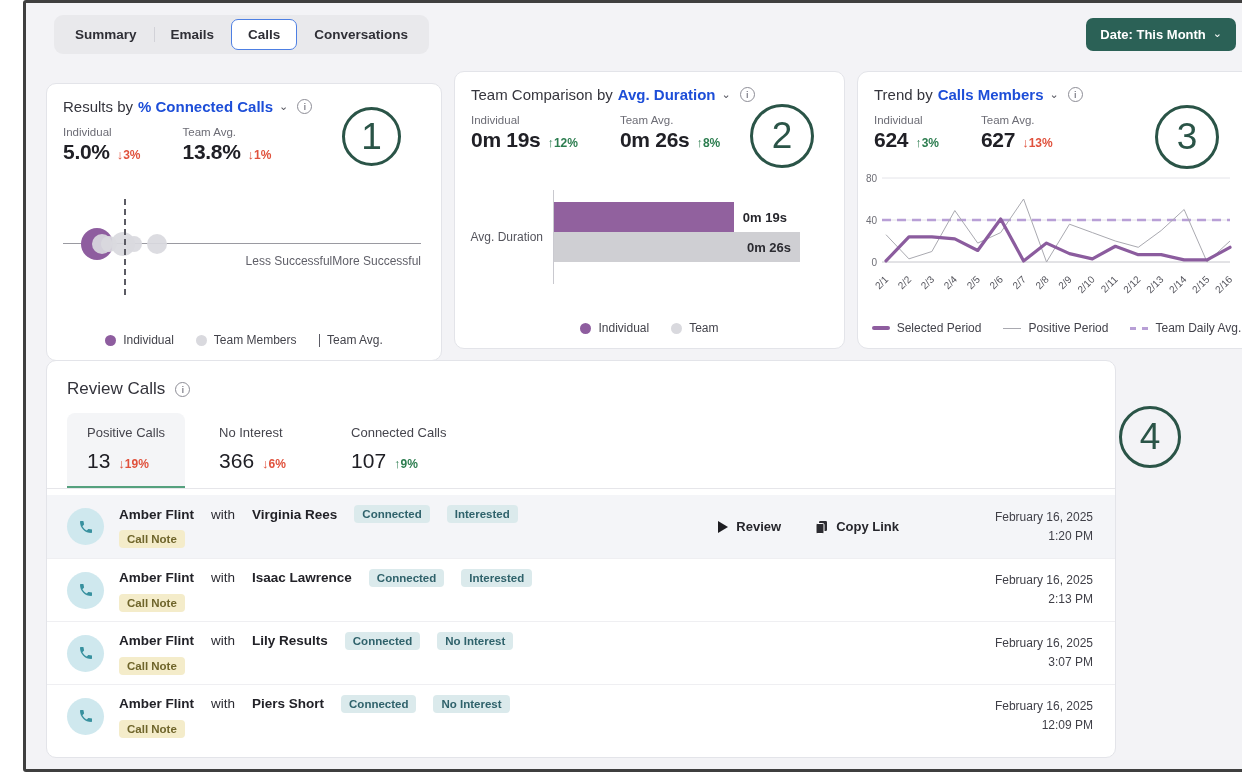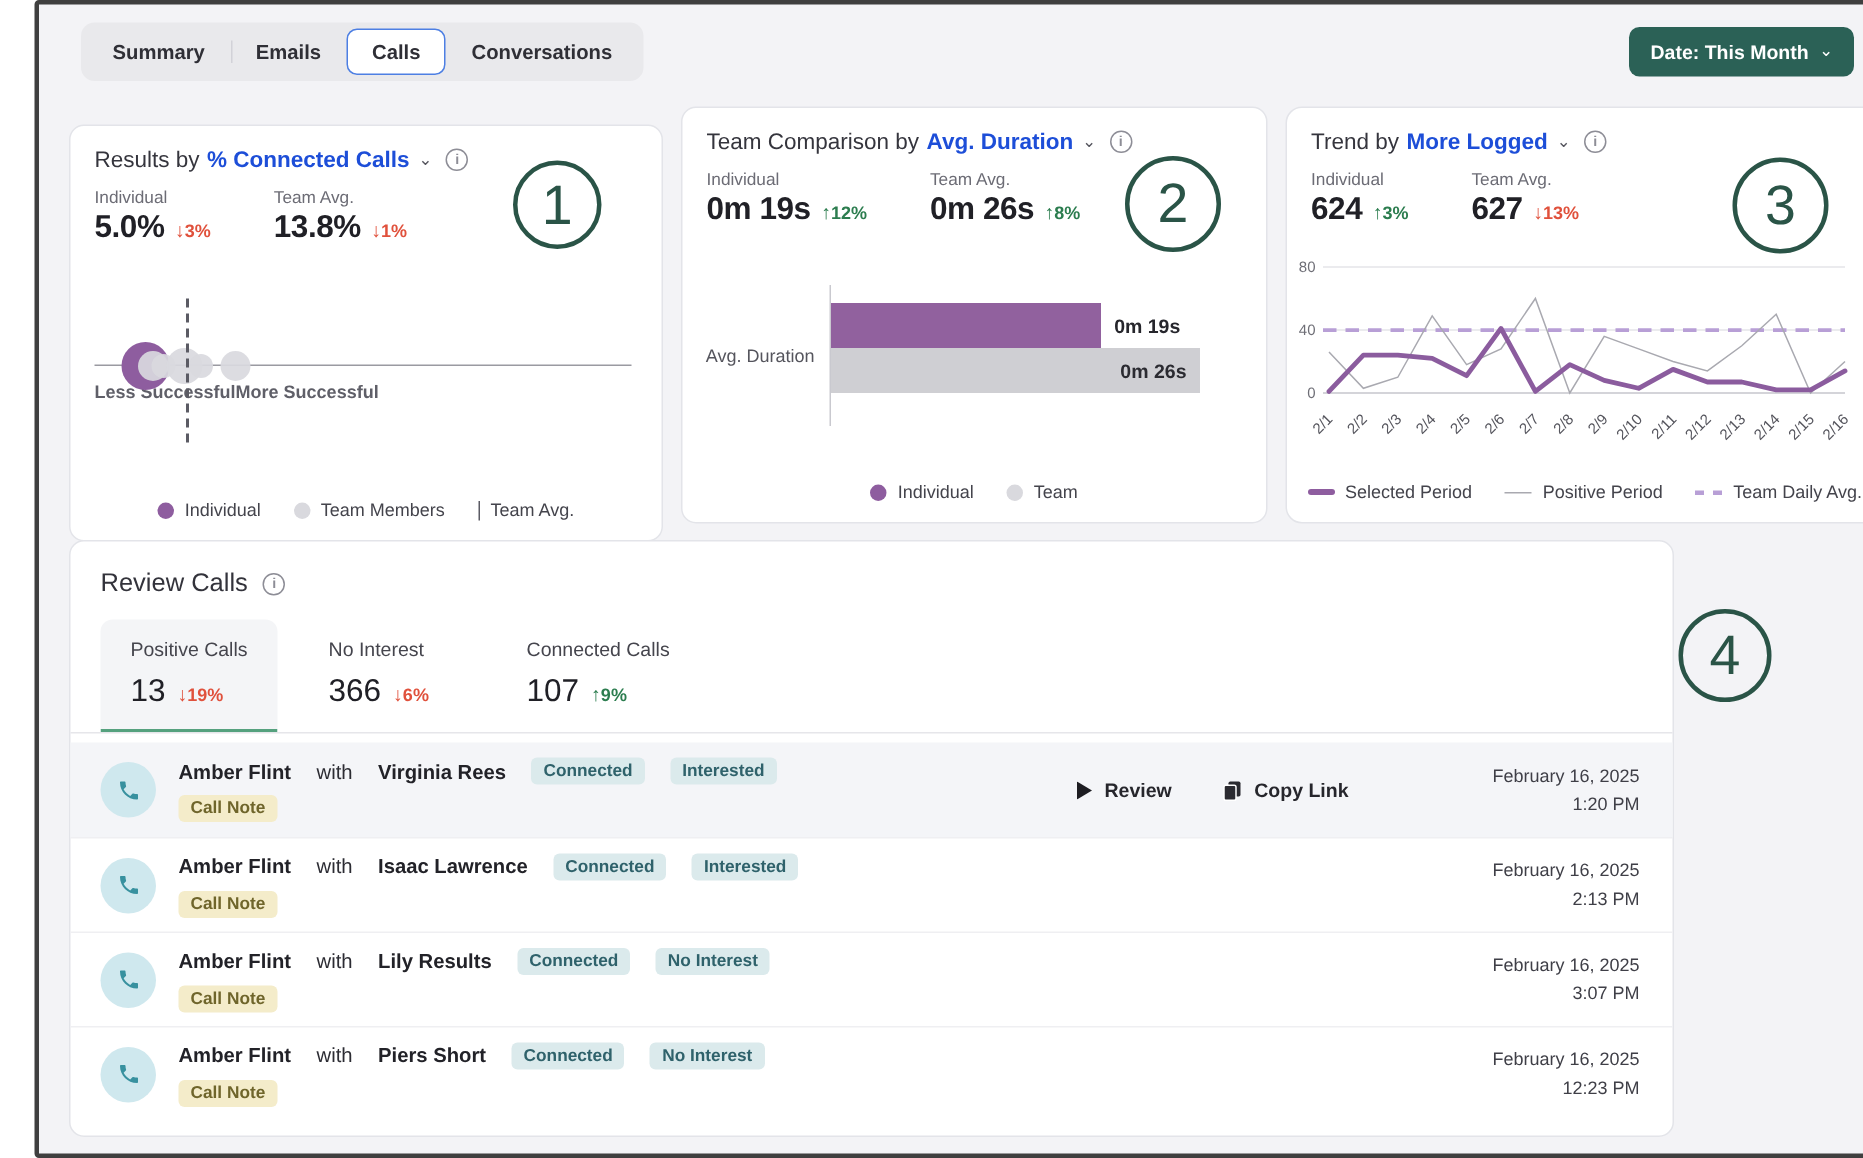--- a/index.html
+++ b/index.html
@@ -59,21 +59,21 @@
   .sw-line-dash  { width:18px; height:0; border-top:3px dashed #b89fd6; }
 
   
   .dotplot { position:absolute; left:16px; right:20px; top:115px; height:100px; }
   .dp-axis { position:absolute; left:0; right:0; top:44px; height:1px; background:#9a9aa1; }
   .dp-dot { position:absolute; top:45px; border-radius:50%; transform:translate(-50%,-50%); }
   .dp-dot.purple { background:#8e5d9f; }
   .dp-dot.gray { background:#d9d9de; opacity:.92; }
   .dp-vline { position:absolute; top:0; height:96px; border-left:2px dashed #5b5b64; }
   .dp-endlabels { position:absolute; left:0; right:0; top:55px; display:flex;
-    justify-content:flex-start; font-size:12px; color:#5f5f68;font-weight:bold; }
+    justify-content:flex-end; font-size:12px; color:#5f5f68; }
 
   
   .barchart { position:absolute; left:10px; top:118px; right:16px; display:flex; }
   .bar-ylabel { width:88px; font-size:12px; color:#55555d; text-align:right; padding-right:10px;
     align-self:center; }
   .bars { border-left:1px solid #c9c9cf; padding-top:12px; padding-bottom:22px; flex:1; }
   .bar-row { display:flex; align-items:center; height:30px; }
   .bar { height:30px; }
   .bar.purple { background:#91619e; }
   .bar.gray { background:#cfcfd3; display:flex; align-items:center; justify-content:flex-end; }
@@ -238,21 +238,21 @@
         <span class="item">
           <span class="sw-dot-gray"></span>
           <span>Team</span>
         </span>
       </div>
   </section>
 
   <section class="panel" id="panel-trend">
     <div class="panel-title">
       <span>Trend by</span>
-      <b>More Logged</b>
+      <b>Calls Members</b>
       <span class="chev-sm">⌄</span>
       <span class="info">i</span>
     </div>
     <div class="metrics">
       <div>
         <div class="metric-label">Individual</div>
         <div class="metric-row">
           <span class="metric-value">624</span>
           <span class="delta up"><span class="arr">↑</span><span>3%</span></span>
         </div>
@@ -419,21 +419,21 @@
           <div class="row-main"><div class="row-line1">
               <b>Amber Flint</b>
               <span>with</span>
               <b>Piers Short</b>
               <span class="badge">Connected</span>
               <span class="badge">No Interest</span>
             </div><span class="note-badge">Call Note</span></div>
           <div class="row-spacer"></div>
           <div class="row-date">
             <div>February 16, 2025</div>
-            <div>12:23 PM</div>
+            <div>12:09 PM</div>
           </div>
         </div>
       </div>
   </section>
 
   <div class="annot" id="annot-1">1</div>
   <div class="annot" id="annot-2">2</div>
   <div class="annot" id="annot-3">3</div>
   <div class="annot" id="annot-4">4</div>
 </div>

